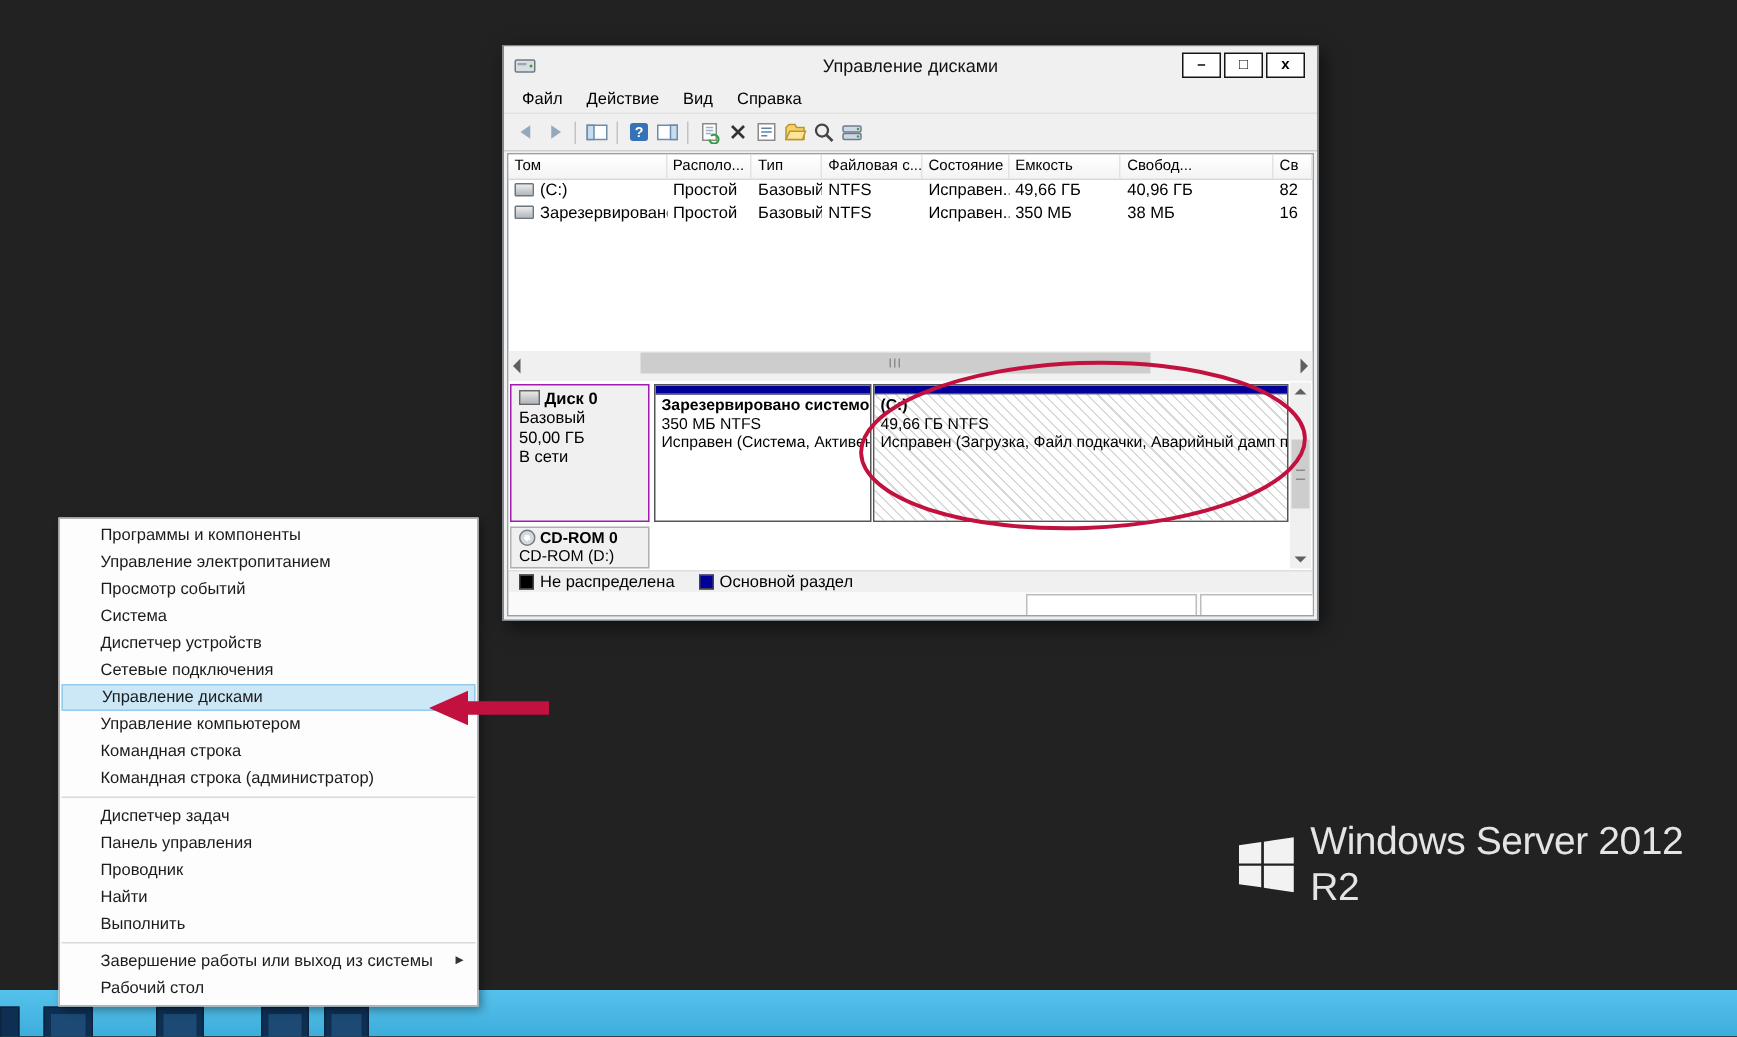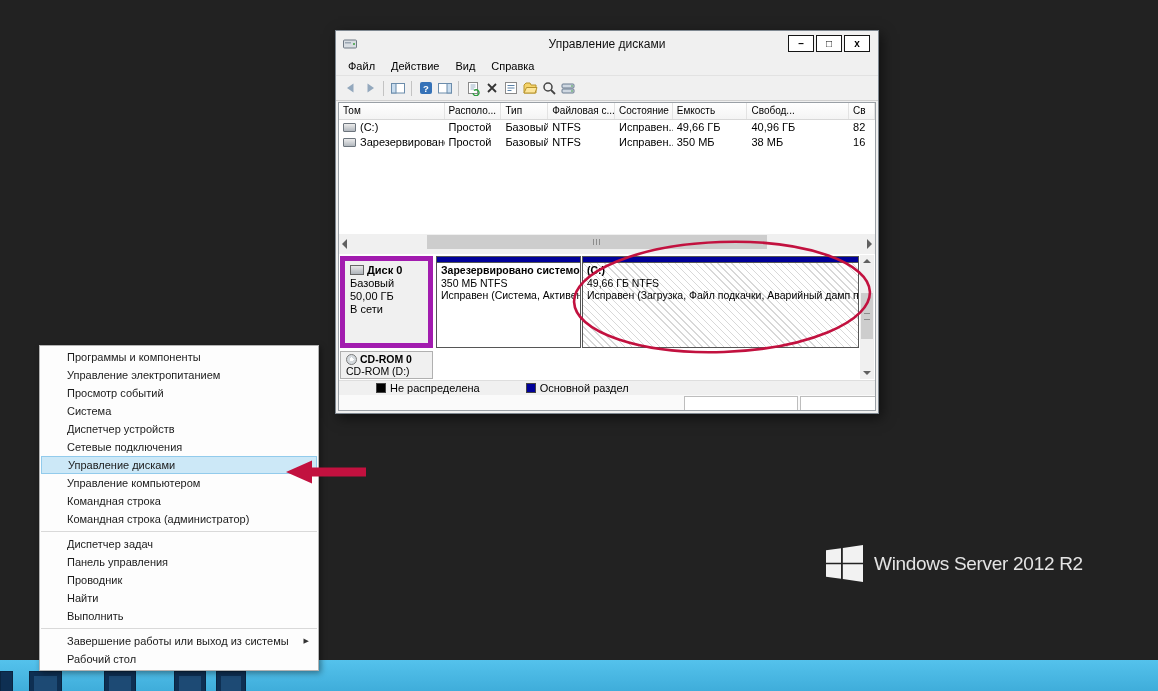--- a/index.html
+++ b/index.html
@@ -46,21 +46,21 @@
   .hs-thumb .grip { position:absolute; left:50%; top:4px; width:7px; height:6px; margin-left:-4px;
     border-left:1px solid #8c8c8c; border-right:1px solid #8c8c8c; }
   .hs-thumb .grip::after { content:""; position:absolute; left:2px; top:0; width:1px; height:6px; background:#8c8c8c; }
 
   .splitter { position:absolute; left:0; right:0; top:147px; height:4px; background:#f0f0f0; }
 
   
   .graph-pane { position:absolute; left:0; right:0; top:151px; height:126px; background:#fff; }
   .disk-row { position:absolute; left:1px; top:2px; height:92px; right:16px; }
   .disk-head { position:absolute; left:0; top:0; width:93px; height:92px; background:#f0f0f0;
-    border:5px solid #a21caf; padding:3px 5px; line-height:13px; font-size:11px; overflow:hidden; white-space:nowrap; }
+    border:1px solid #a21caf; padding:3px 5px; line-height:13px; font-size:11px; overflow:hidden; white-space:nowrap; }
   .dh-title { font-weight:bold; }
   .disk-icon { display:inline-block; width:14px; height:10px; margin-right:3px; vertical-align:-1px;
     background:linear-gradient(#e8e8e8,#aeb4ba); border:1px solid #666; }
   .cd-icon { display:inline-block; width:11px; height:11px; margin-right:3px; vertical-align:-2px;
     border-radius:50%; border:1px solid #7a7a7a; background:radial-gradient(circle at 50% 50%, #fff 0 2px, #d5dade 2px 5px); }
   .part { position:absolute; top:0; height:92px; border:1px solid #565656; background:#fff; overflow:hidden; }
   .p1 { left:96px; width:145px; }
   .p2 { left:242px; width:277px; }
   .part-band { height:6px; background:#000099; border-bottom:1px solid #565656; }
   .part-body { padding:1px 4px; font-size:10.5px; line-height:12.5px; white-space:nowrap; overflow:hidden; height:84px; }
@@ -77,21 +77,21 @@
   .vs-up::after,.vs-down::after { content:""; position:absolute; left:3px; border:4px solid transparent; }
   .vs-up::after { top:4px; border-bottom-color:#606060; border-top-width:0; }
   .vs-down::after { bottom:4px; border-top-color:#606060; border-bottom-width:0; }
   .vs-thumb { position:absolute; left:1px; right:1px; top:38px; height:46px; background:#cdcdcd; }
   .vs-thumb::after { content:""; position:absolute; left:3px; right:3px; top:50%; margin-top:-3px; height:5px;
     border-top:1px solid #8c8c8c; border-bottom:1px solid #8c8c8c; }
 
   
   .legendbar { position:absolute; left:0; right:0; top:277px; height:15px; background:#f0f0f0;
     display:flex; align-items:center; gap:16px; padding-left:7px; font-size:11px; border-top:1px solid #dedede; }
-  .leg-item { display:inline-flex; align-items:center; gap:4px;margin-left:30px; }
+  .leg-item { display:inline-flex; align-items:center; gap:4px; }
   .leg-swatch { width:10px; height:10px; display:inline-block; border:1px solid #444; }
   .leg-swatch.unalloc { background:#000000; }
   .leg-swatch.primary { background:#000099; }
   .statusstrip { position:absolute; left:0; right:0; top:292px; bottom:0; background:#fafafa; }
   .sb-pane { position:absolute; top:1px; height:18px; background:#fff; border:1px solid #bdbdbd; }
   .sb1 { left:345px; width:114px; } .sb2 { left:461px; width:78px; }
 
   
   .ctx-menu { position:absolute; left:15px; top:345px; width:280px; background:#fdfdfd;
     border:1px solid #b3b3b3; box-shadow:2px 2px 6px rgba(0,0,0,.4); padding:2px 0; z-index:20;
@@ -100,21 +100,21 @@
   .ctx-item.selected { background:#cce8f7; border:1px solid #92cbec; line-height:16px; margin:0 1px; padding-left:26px; }
   .ctx-item.has-sub { display:flex; align-items:center; justify-content:space-between; padding-right:9px; }
   .sub-arrow { font-size:7px; color:#333; }
   .ctx-sep { height:1px; background:#d9d9d9; margin:3px 1px; }
 
   
   .annotations { position:absolute; inset:0; width:1158px; height:691px; pointer-events:none; z-index:50; }
 
   
   .branding { position:absolute; left:826px; top:545px; display:flex; align-items:center; gap:11px; z-index:4; }
-  .branding-text { color:#e4e4e4; font-size:19px; letter-spacing:-0.3px; }
+  .branding-text { color:#e4e4e4; font-size:26px; letter-spacing:-0.3px; }
   .win-logo { width:37px; height:37px; }
 
   
   .taskbar { position:absolute; left:0; bottom:0; width:1158px; height:31px;
     background:linear-gradient(#54c2ec,#3fadda); z-index:6; }
   .tb-icon { position:absolute; top:11px; height:26px; background:#0e2f52; border:1px solid #0a2440; }
   .tb-icon .inner { position:absolute; left:4px; top:4px; right:4px; bottom:2px; background:#2a6090; opacity:.55; }
   .tbk0 { left:0; width:13px; } .tbk1 { left:29px; width:33px; } .tbk2 { left:104px; width:32px; }
   .tbk3 { left:174px; width:32px; } .tbk4 { left:216px; width:30px; }
 </style>

